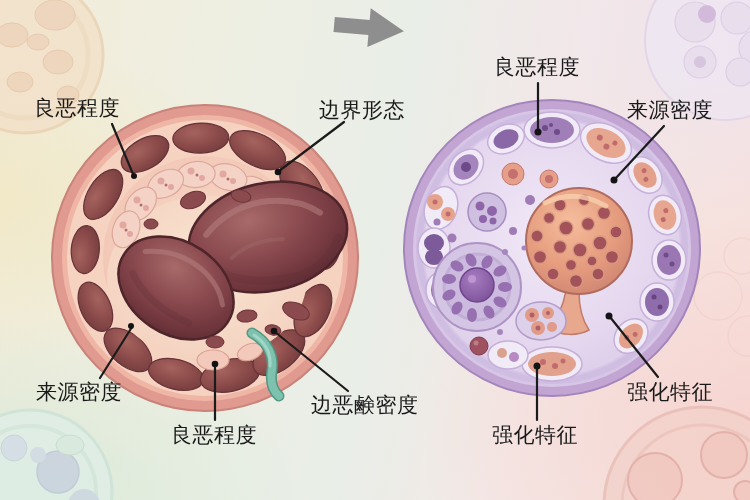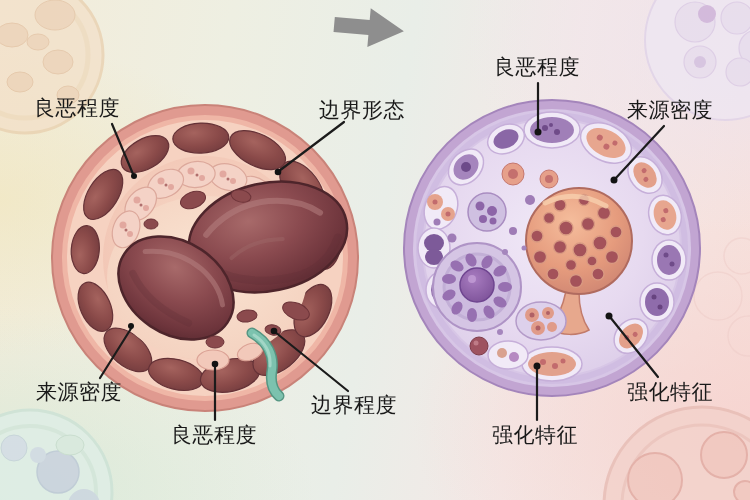--- a/index.html
+++ b/index.html
@@ -415,19 +415,19 @@
         <circle cx="614" cy="180" r="3.5"></circle>
     <circle cx="609" cy="316" r="3.5"></circle>
         <circle cx="537" cy="366" r="3.5"></circle>
   </g>
 </svg>
 
   <div class="label" style="left:34px;top:96px">良恶程度</div>
   <div class="label" style="left:36px;top:380px">来源密度</div>
   <div class="label" style="left:319px;top:98px">边界形态</div>
   <div class="label" style="left:171px;top:423px">良恶程度</div>
-  <div class="label" style="left:311px;top:393px">边界程度</div>
+  <div class="label" style="left:311px;top:393px">边恶鹸密度</div>
   <div class="label" style="left:494px;top:55px">良恶程度</div>
   <div class="label" style="left:627px;top:98px">来源密度</div>
   <div class="label" style="left:627px;top:380px">强化特征</div>
   <div class="label" style="left:492px;top:423px">强化特征</div>
 
 </div>
 
 </body></html>

